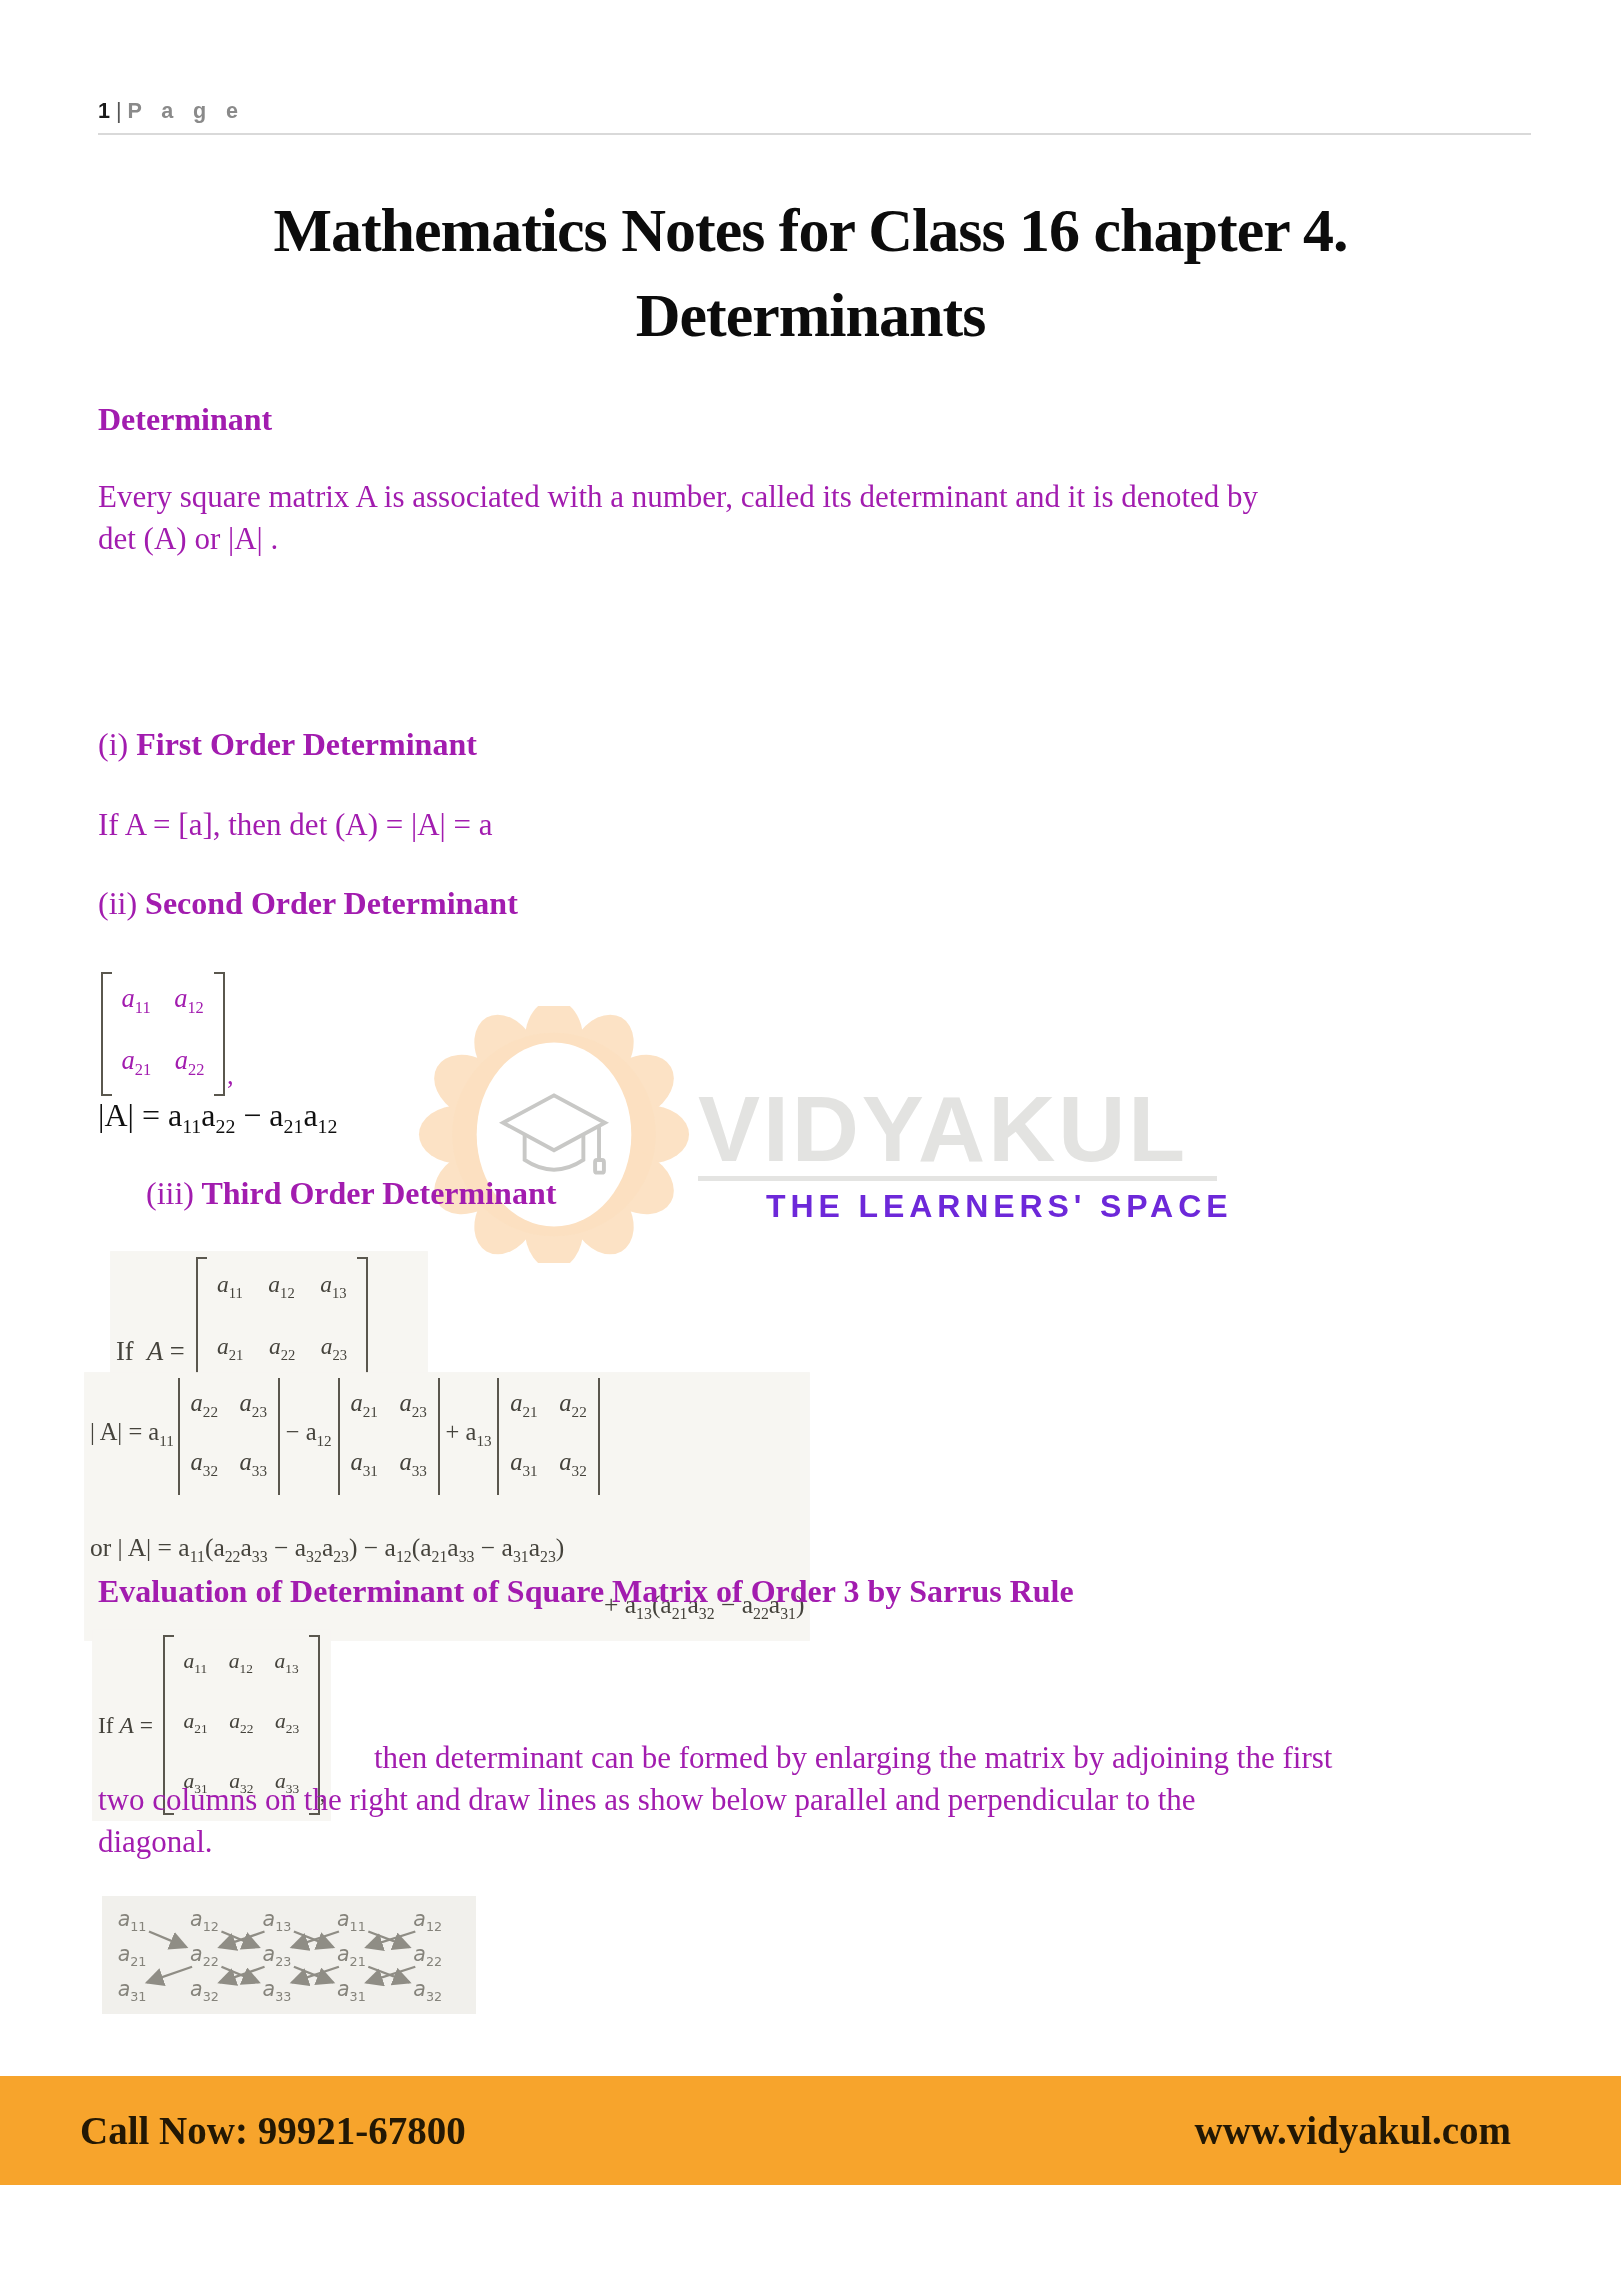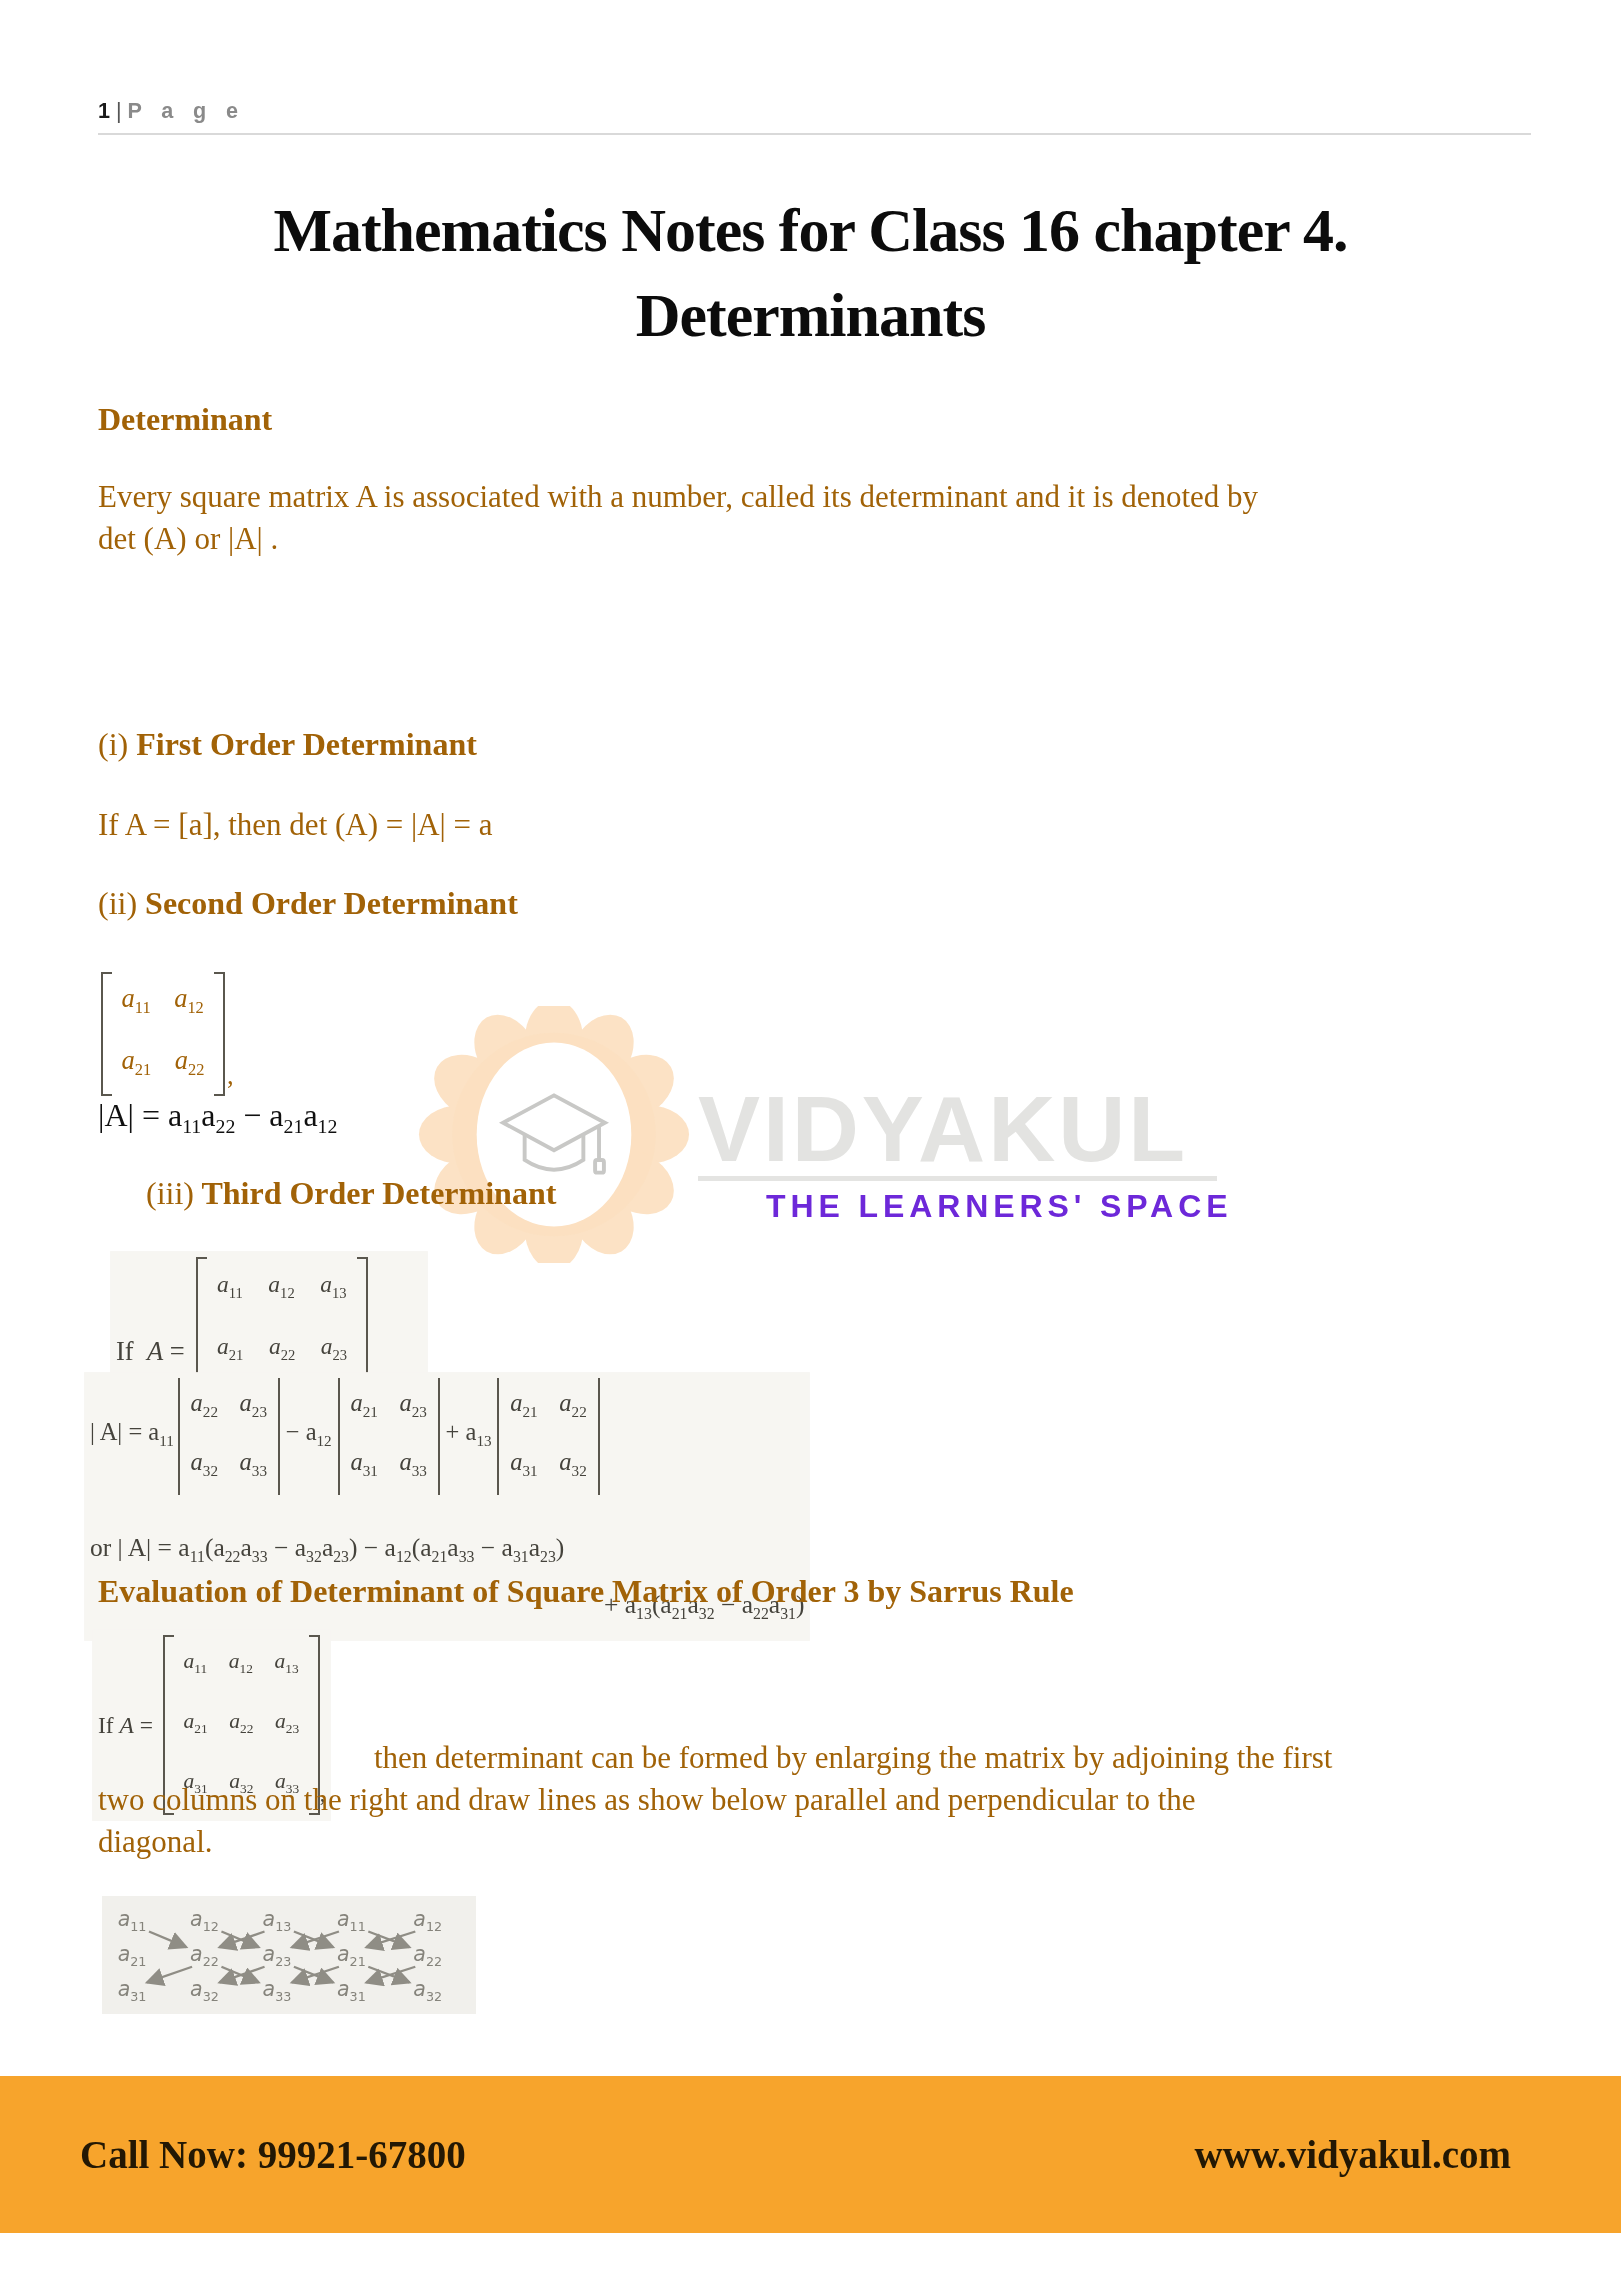--- a/index.html
+++ b/index.html
@@ -35,21 +35,21 @@
     font-family:"Liberation Sans","DejaVu Sans",sans-serif;
     font-weight:bold; font-size:93px; letter-spacing:2.9px; color:#e3e3e1;
   }
   .wm-underline { left:698px; top:1176px; width:519px; height:4.9px; background:#e4e4e2; }
   .wm-tagline {
     left:766px; top:1188px;
     font-family:"Liberation Sans","DejaVu Sans",sans-serif;
     font-weight:bold; font-size:32px; letter-spacing:4.9px; color:#6d28d9;
   }
   
-  .blk { position:absolute; z-index:1; font-size:31px; line-height:42px; color:#a16207; }
+  .blk { position:absolute; z-index:1; font-size:31px; line-height:42px; color:#a21caf; }
   .bold-h { font-weight:bold; font-size:32px; }
   .h-pre { font-weight:normal; }
   .h-lbl { font-weight:bold; }
   
   .scan {
     background:#f7f6f2; color:#45433c;
     box-shadow:0 0 0 5.9px #f7f6f2;
   }
   .mwrap { display:inline-flex; align-items:center; }
   .matrix { display:inline-flex; flex-direction:column; justify-content:center; }
@@ -83,21 +83,21 @@
   .sm-block { left:98px; top:1635px; font-size:21.6px; }
   .sm-block .pre { font-size:23.5px; margin-right:9.8px; white-space:nowrap; }
   .sm-block .mrow { gap:21.6px; padding:4.9px 2px; }
   .sm-block .suffix { align-self:flex-end; font-size:22.5px; }
   
   .sarrus-para { left:98px; top:1737px; width:1407px; text-indent:276px; }
   
   .sarrus-diagram { left:102px; top:1896px; width:374px; height:118px; background:#f1f0ec; }
   
   .footer-bar {
-    position:absolute; left:0; top:2076px; width:1621px; height:157px;
+    position:absolute; left:0; top:2076px; width:1621px; height:109px;
     display:flex; align-items:center; justify-content:space-between;
     padding:0 110px 0 80px; z-index:2;
   }
   .footer-bar .ft { font-weight:bold; font-size:39px; color:#231804; }
 </style>
 </head>
 <body>
 
 <div class="page">
 

